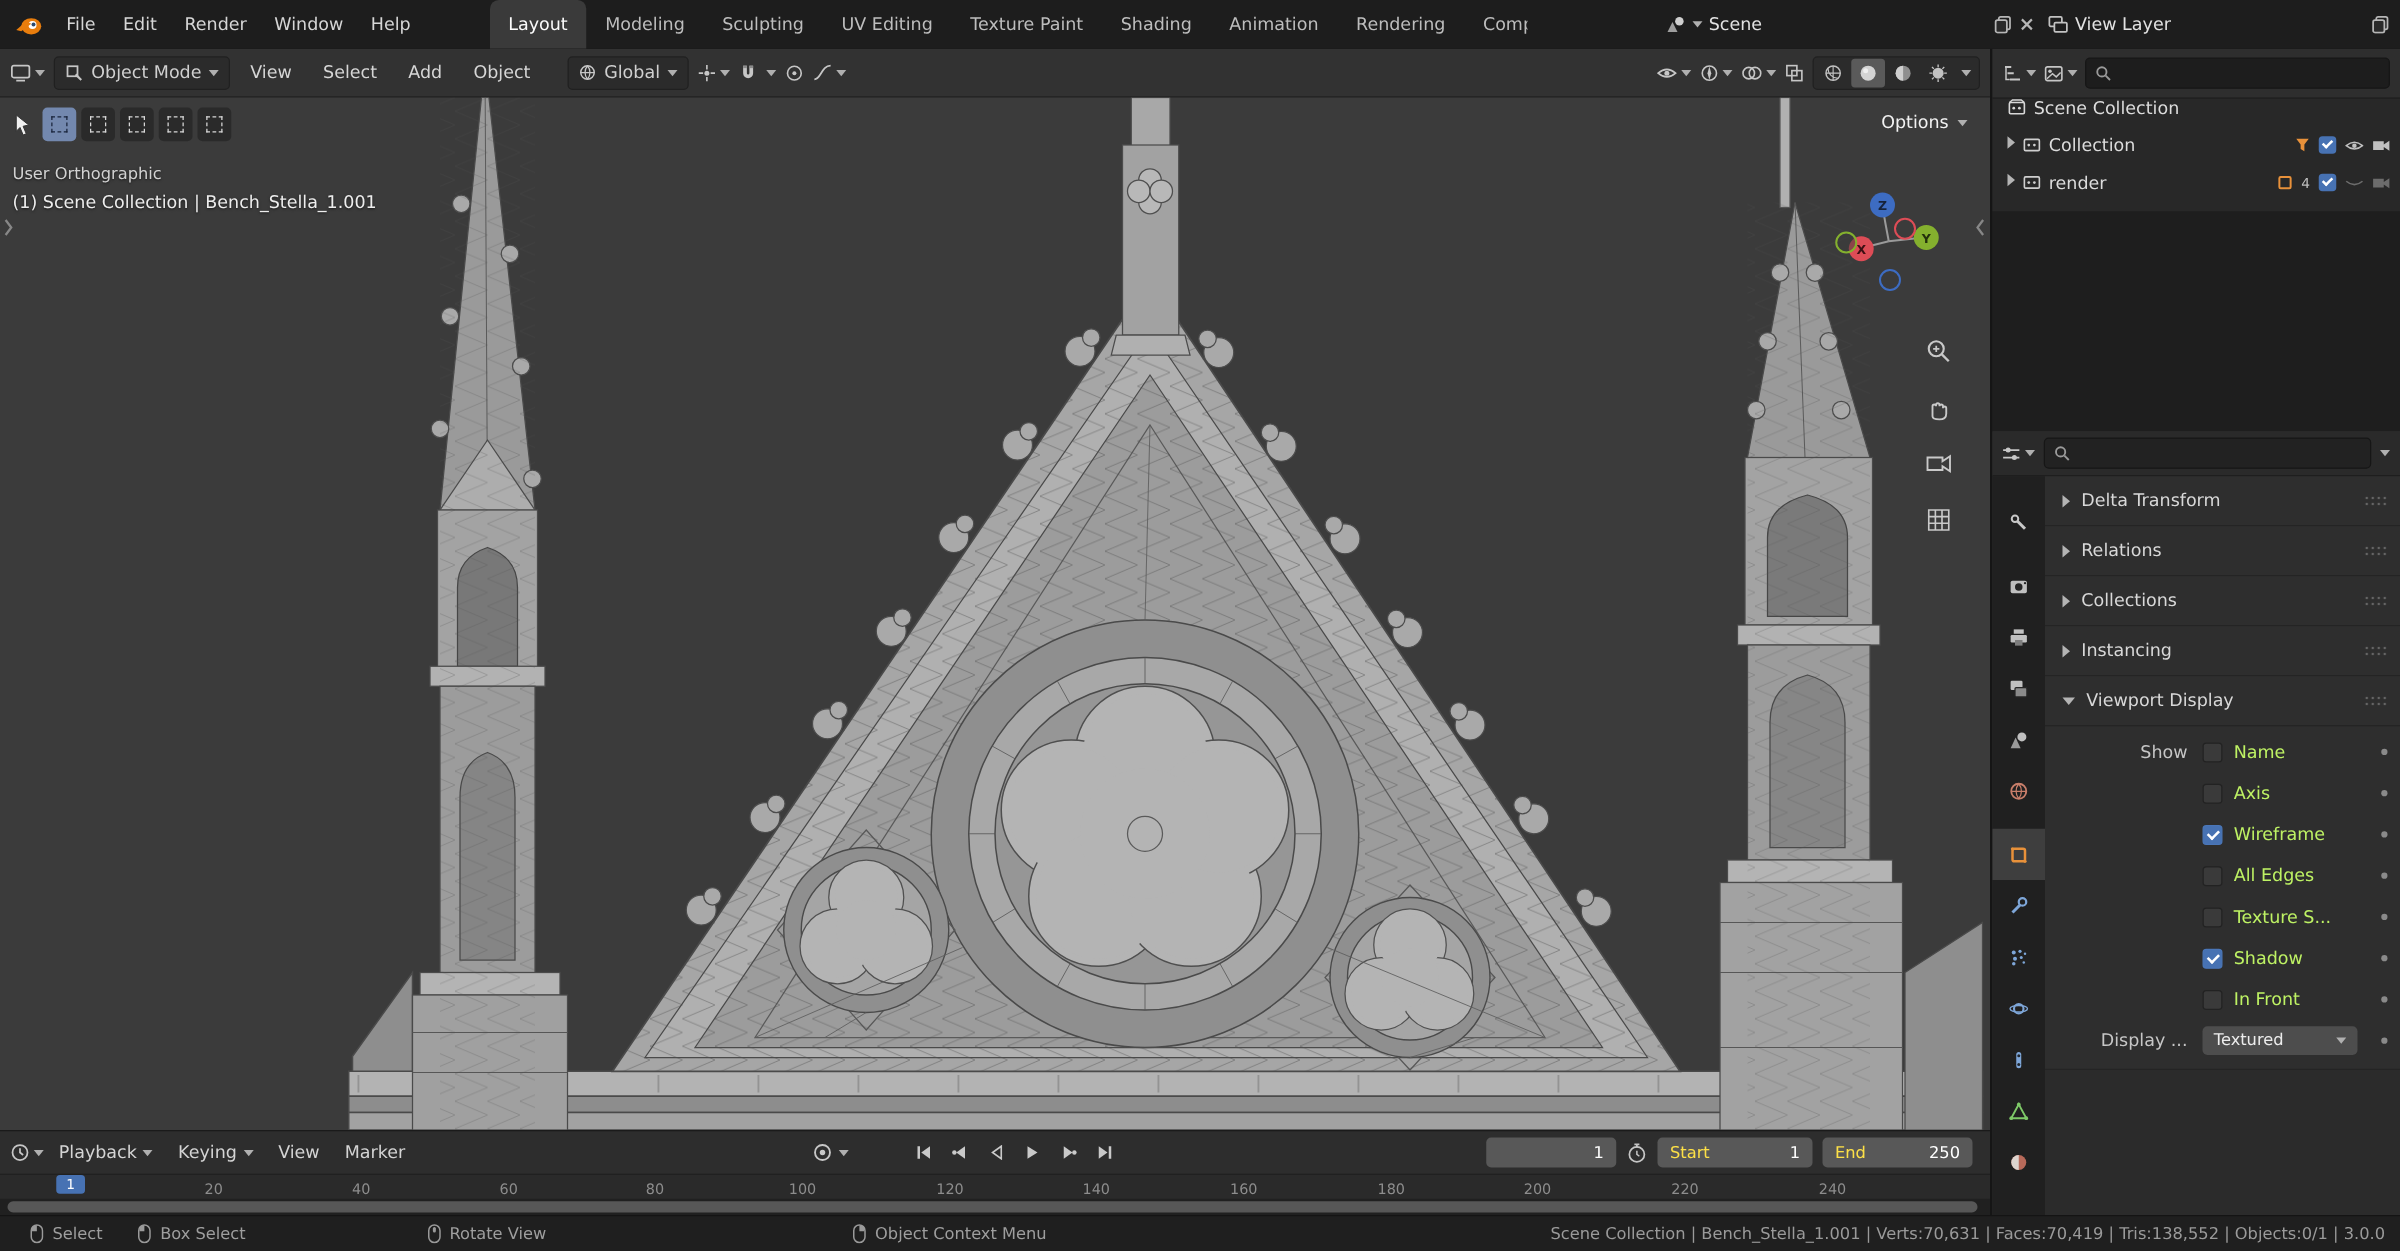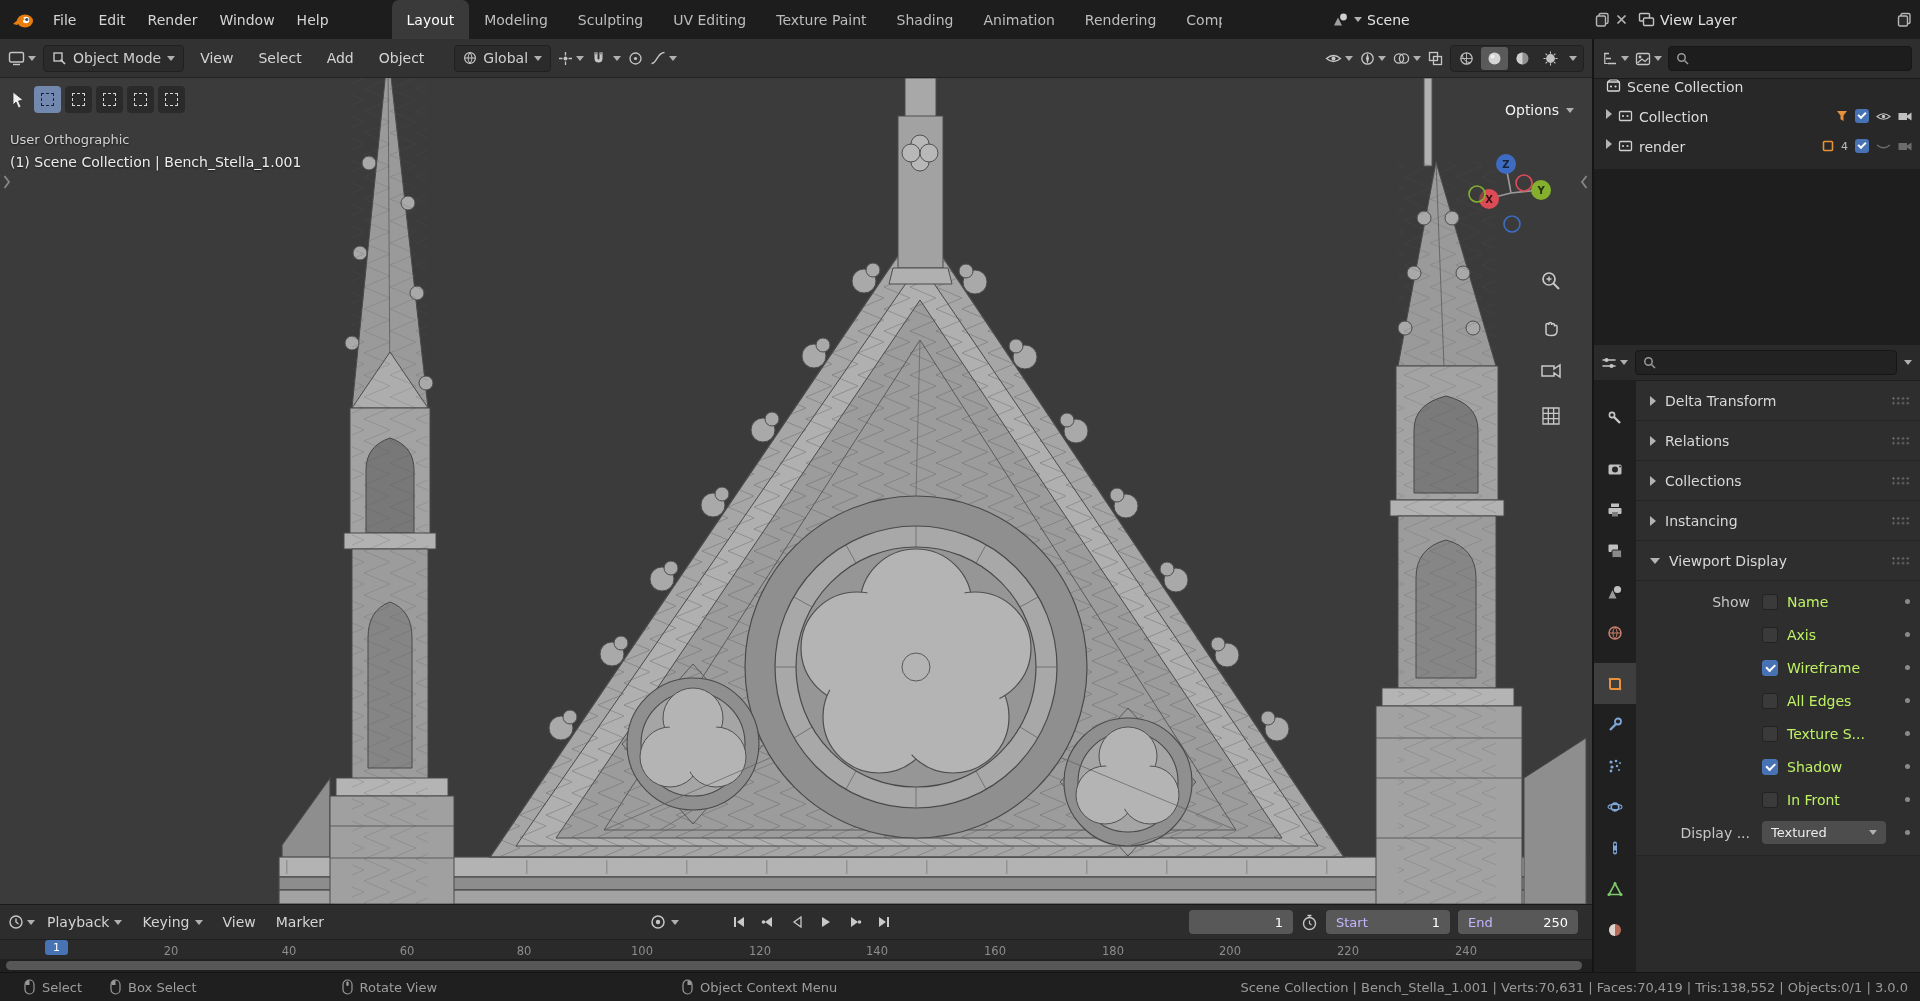--- a/index.html
+++ b/index.html
@@ -44,37 +44,37 @@
   .viewport { position:relative; flex:1; background:#3b3b3b; overflow:hidden; min-height:0; }
   .mesh { position:absolute; inset:0; }
   .tool-row { position:absolute; top:8px; left:10px; display:flex; gap:4px; align-items:center; }
   .tbtn { width:27px; height:27px; border-radius:4px; background:rgba(40,40,40,.85); display:flex; align-items:center; justify-content:center; }
   .tbtn.active { background:#7388ae; }
   .dash { width:13px; height:13px; border:1.5px dashed #d8d8d8; }
   .tbtn.active .dash { border-color:#18233a; }
   .vp-text { position:absolute; left:10px; top:54px; text-shadow:0 1px 2px rgba(0,0,0,.6); }
   .vp-text .l1 { font-size:13px; color:#d2d2d2; }
   .vp-text .l2 { font-size:14px; color:#ededed; margin-top:7px; }
-  .options { position:absolute; top:24px; right:18px; display:flex; align-items:center; gap:7px; color:#f2f2f2; }
+  .options { position:absolute; top:12px; right:18px; display:flex; align-items:center; gap:7px; color:#f2f2f2; }
   .nav-gizmo { position:absolute; top:72px; right:36px; width:90px; height:90px; }
   .nav-tools { position:absolute; top:188px; right:26px; display:flex; flex-direction:column; gap:15px; }
   .nav-tools .i { width:30px; height:30px; }
   .edge-chev { position:absolute; top:96px; opacity:.8; }
   .edge-chev.left { left:2px; } .edge-chev.right { right:3px; }
 
   
   .timeline { height:68px; flex:none; display:flex; flex-direction:column; background:#2d2d2d; border-top:1px solid #1a1a1a; }
   .tl-header { height:34px; display:flex; align-items:center; padding:0 8px; gap:4px; position:relative; flex:none; }
   .tl-menu { padding:4px 8px; color:#d4d4d4; display:flex; align-items:center; gap:5px; white-space:nowrap;}
   .tl-transport { position:absolute; left:726px; top:5px; display:flex; gap:3px; }
   .tpb { width:26px; height:24px; display:flex; align-items:center; justify-content:center; border-radius:3px; }
   .tl-autokey { position:absolute; left:650px; top:5px; display:flex; align-items:center; gap:5px; height:24px; }
   .tl-right { position:absolute; right:14px; top:5px; display:flex; align-items:center; gap:8px; }
   .fld { background:#585858; border-radius:4px; height:24px; display:flex; align-items:center; padding:0 10px; font-size:13px; color:#fff; }
-  .fld .lab { color:#c4b5fd; margin-right:14px; }
+  .fld .lab { color:#fde047; margin-right:14px; }
   .fld .val { margin-left:auto; }
   .tl-ruler { height:20px; position:relative; background:#2a2a2a; border-top:1px solid #202020; flex:none; }
   .tick { position:absolute; bottom:1px; transform:translateX(-50%); font-size:11.5px; color:#8d8d8d; }
   .playhead { position:absolute; left:45px; top:0; background:#4772b3; color:#fff; font-size:11px; line-height:15px; border-radius:3px; padding:0 8px; }
   .tl-scroll { height:13px; background:#202020; position:relative; flex:none; }
   .tl-thumb { position:absolute; left:6px; right:10px; top:2px; bottom:2px; background:#575757; border-radius:6px; }
 
   
   .statusbar { height:29px; background:#1f1f1f; border-top:1px solid #141414; display:flex; align-items:center; padding:0 12px; color:#9e9e9e; font-size:13px; flex:none; }
   .sb-hint { display:flex; align-items:center; gap:7px; white-space:nowrap; }

